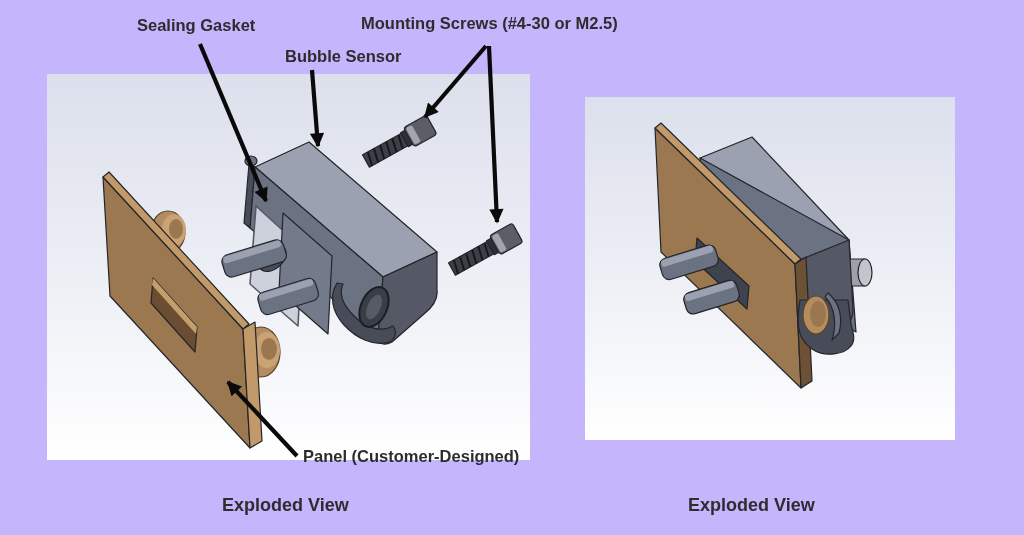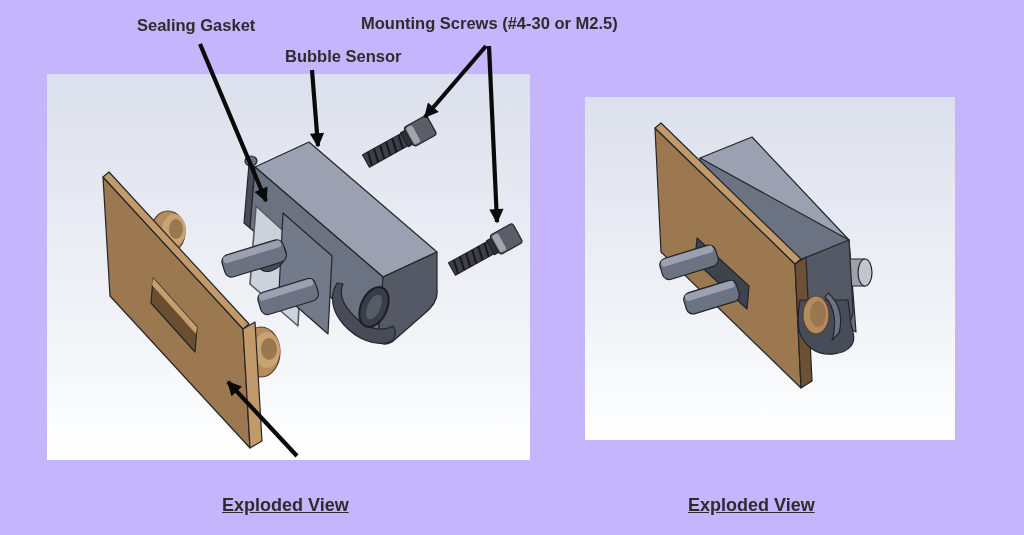--- a/index.html
+++ b/index.html
@@ -7,21 +7,21 @@
     position:relative;width:1024px;height:535px;overflow:hidden;
     background:#c4b5fd;font-family:"Liberation Sans",sans-serif;
   }
   svg.scene{position:absolute;left:0;top:0;width:1024px;height:535px;display:block;}
   .lbl{
     position:absolute;white-space:nowrap;color:var(--label-text,#2d2d2d);
     font-weight:700;font-size:16.5px;line-height:1.1;
   }
   .caption{
     position:absolute;white-space:nowrap;color:var(--label-text,#2d2d2d);
-    font-weight:700;font-size:18px;line-height:1.1;text-decoration:underline;text-align:center;
+    font-weight:700;font-size:18px;line-height:1.1;text-align:center;
   }
   .outline{stroke:var(--outline,#23252b);stroke-width:1.2;stroke-linejoin:round;}
   .leader{stroke:var(--arrow,#0a0a0a);stroke-width:4.2;fill:none;}
 </style>
 </head>
 <body>
 
 <div class="canvas">
 
   <svg class="scene" viewBox="0 0 1024 535">
@@ -149,16 +149,17 @@
       <line class="leader" x1="312" y1="70" x2="318" y2="146" marker-end="url(#ah)"></line>
       <line class="leader" x1="486" y1="46" x2="425" y2="117" marker-end="url(#ah)"></line>
       <line class="leader" x1="489" y1="46" x2="497" y2="222" marker-end="url(#ah)"></line>
       <line class="leader" x1="297" y1="456" x2="228" y2="382" marker-end="url(#ah)"></line>
     </g>
   </svg>
 
   <div class="lbl" style="left:137px;top:16px;">Sealing Gasket</div>
   <div class="lbl" style="left:257px;top:47px;margin-left:28px;">Bubble Sensor</div>
   <div class="lbl" style="left:361px;top:14px;">Mounting Screws (#4-30 or M2.5)</div>
+  <div class="lbl" style="left:303px;top:447px;">Panel (Customer-Designed)</div>
 
   <div class="caption" style="left:222px;top:496px;">Exploded View</div>
   <div class="caption" style="left:688px;top:496px;">Exploded View</div>
 </div>
 
 </body></html>

